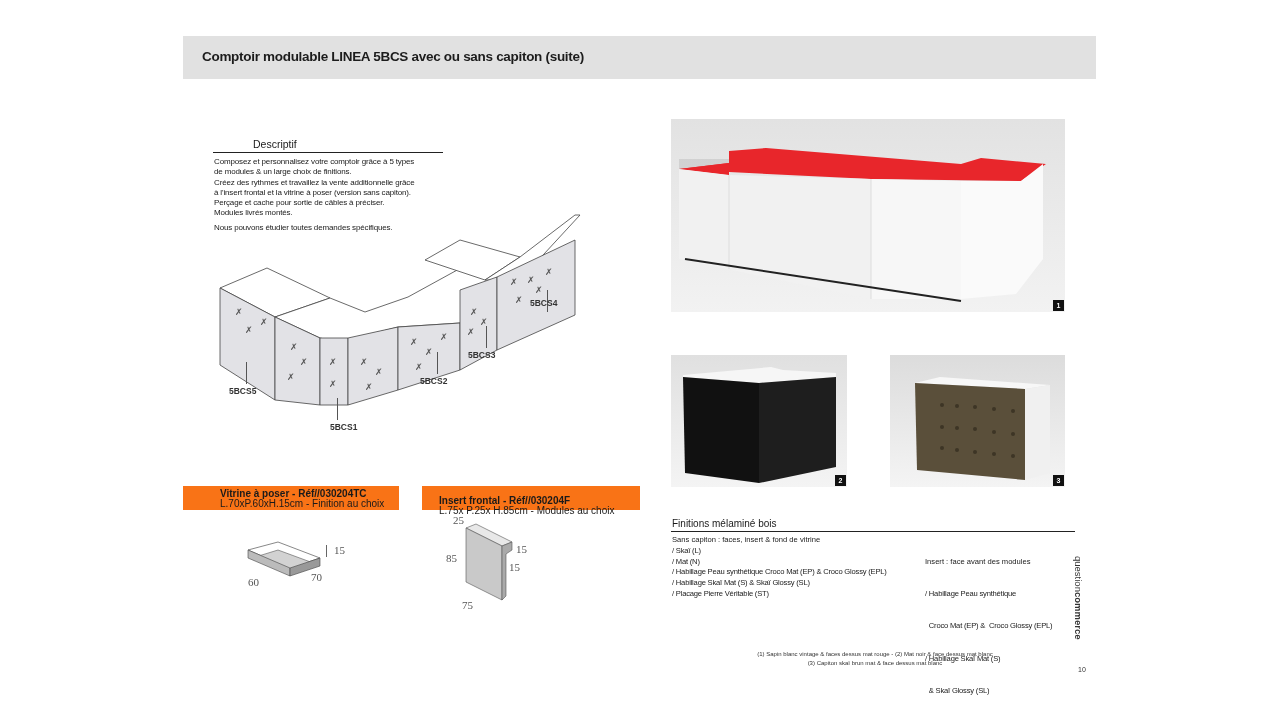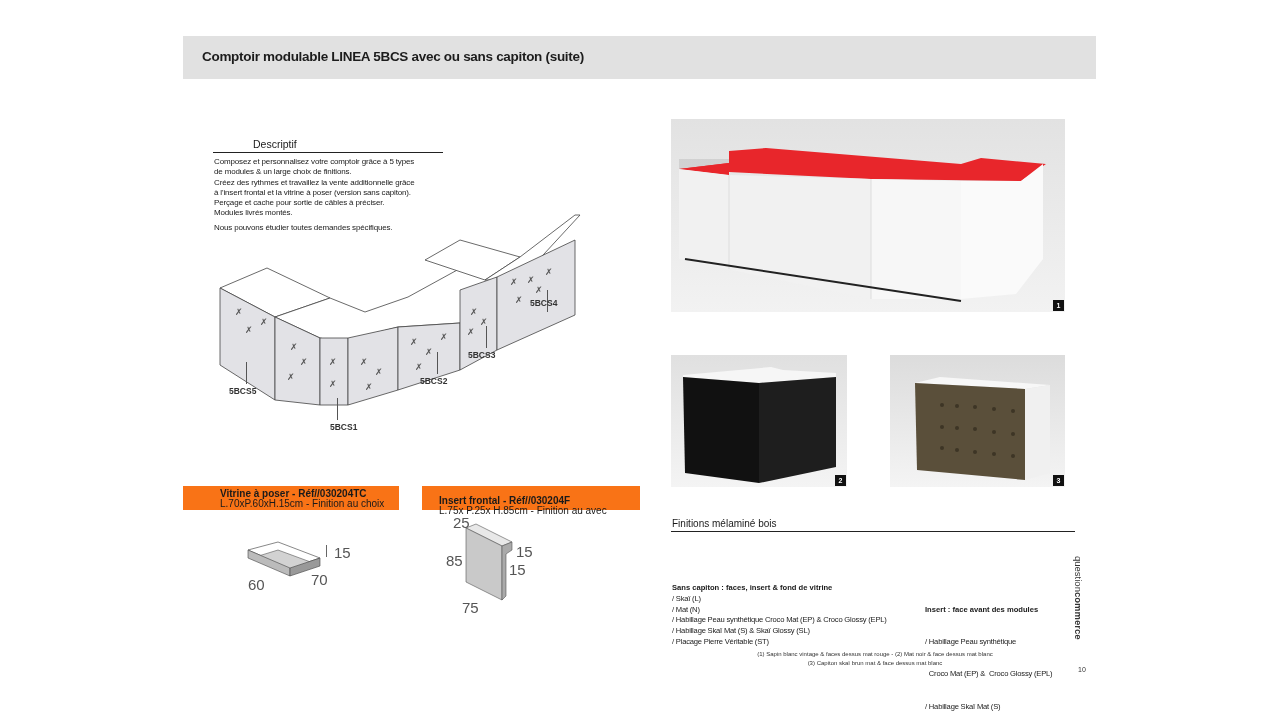--- a/index.html
+++ b/index.html
@@ -13,31 +13,31 @@
   .desc-rule { left:213px; top:152px; width:230px; height:1px; background:#222; }
   .desc-body { left:214px; top:157px; width:240px; font-size:8px; line-height:10.3px; letter-spacing:-0.15px; }
   .desc-body p { margin:0; }
   .desc-body p.gap { margin-top:4px; }
 
   .lbl { font-size:8.5px; font-weight:bold; color:#333; }
   .lead { background:#555; width:1px; }
 
   .spec-box { top:486px; height:24px; background:#f97316; font-size:10px; line-height:9.5px; }
   .spec-box .t { font-weight:bold; }
-  .dim { font-size:15px; color:#555; }
+  .dim { font-size:11px; color:#555;font-family:Liberation Serif, serif; }
 
   .photo { overflow:hidden; }
   .badge { width:11px; height:11px; background:#111; color:#fff; font-size:7px; font-weight:bold;
            text-align:center; line-height:11px; }
 
   .fin-title { left:672px; top:518px; font-size:10px; }
   .fin-title b { font-weight:normal; }
   .fin-rule { left:671px; top:531px; width:404px; height:1px; background:#222; }
   .fin-col { top:535px; font-size:7.6px; line-height:10.8px; letter-spacing:-0.2px; }
-  .fin-col .h { font-weight:bold; letter-spacing:0;margin-top:48px; }
+  .fin-col .h { font-weight:normal; letter-spacing:0; }
   .caption { left:700px; top:650px; width:350px; text-align:center; font-size:6px; line-height:9px; color:#333; }
   .brand { left:1066px; top:556px; width:20px; height:110px; }
   .brand span { position:absolute; left:0; top:0; transform:rotate(90deg); transform-origin:0 0; left:18px; white-space:nowrap; font-size:9.5px; color:#333; }
   .brand b { font-weight:bold; }
   .page-num { left:1078px; top:666px; font-size:7px; color:#333; }
 </style>
 </head>
 <body>
 
 <div class="abs header-bar"></div>
@@ -118,21 +118,21 @@
 
 <div class="abs spec-box" style="left:183px;width:216px">
   <div style="padding:3px 0 0 37px">
     <div class="t">Vitrine à poser - Réf//030204TC</div>
     <div>L.70xP.60xH.15cm - Finition au choix</div>
   </div>
 </div>
 <div class="abs spec-box" style="left:422px;width:218px">
   <div style="padding:10px 0 0 17px">
     <div class="t">Insert frontal - Réf//030204F</div>
-    <div>L.75x P.25x H.85cm - Finition au avec</div>
+    <div>L.75x P.25x H.85cm - Modules au choix</div>
   </div>
 </div>
 
 <svg class="abs" style="left:240px;top:540px" width="90" height="45" viewBox="0 0 90 45">
   <polygon points="8,10 38,2 80,18 50,28" fill="#fff" stroke="#555" stroke-width="0.7"></polygon>
   <polygon points="12,18 38,10 76,24 50,33" fill="#d2d2d2" stroke="#555" stroke-width="0.6"></polygon>
   <polygon points="8,10 50,28 50,36 8,18" fill="#bbb" stroke="#444" stroke-width="0.6"></polygon>
   <polygon points="50,28 80,18 80,26 50,36" fill="#999" stroke="#444" stroke-width="0.6"></polygon>
 </svg>
 <div class="abs" style="left:326px;top:545px;width:1px;height:12px;background:#666"></div>

